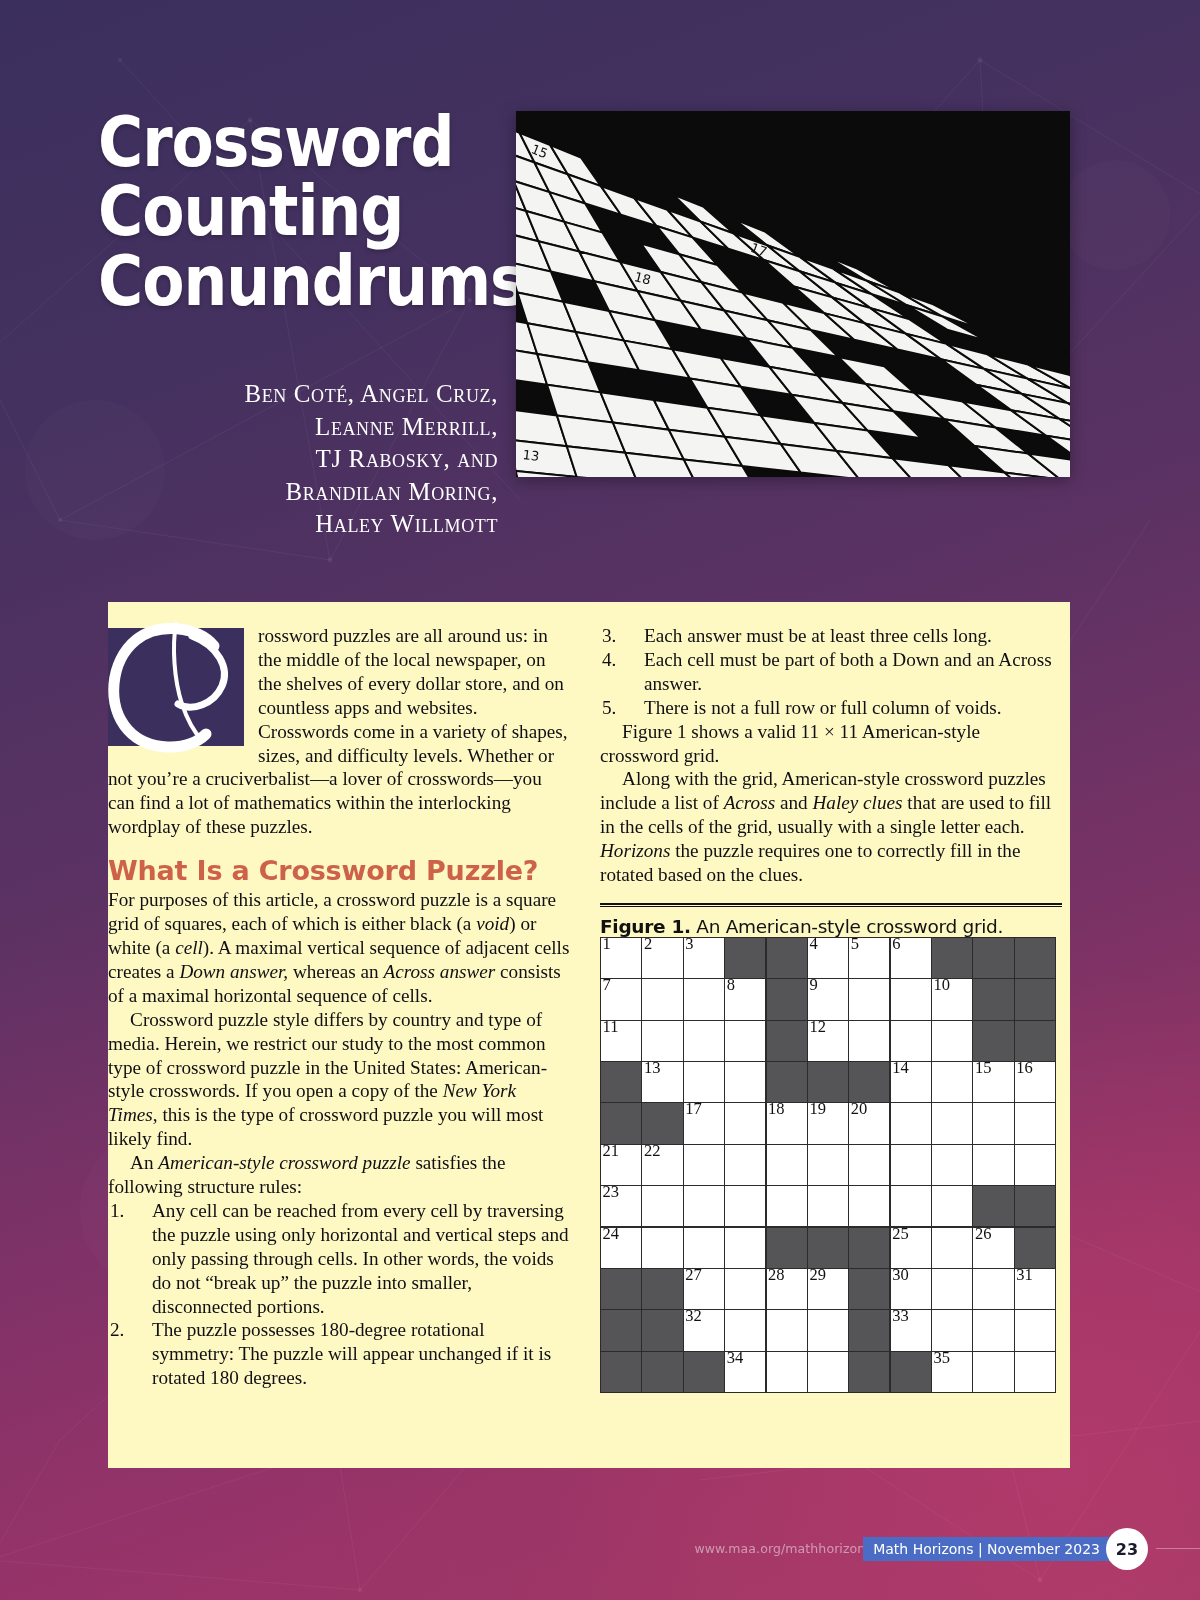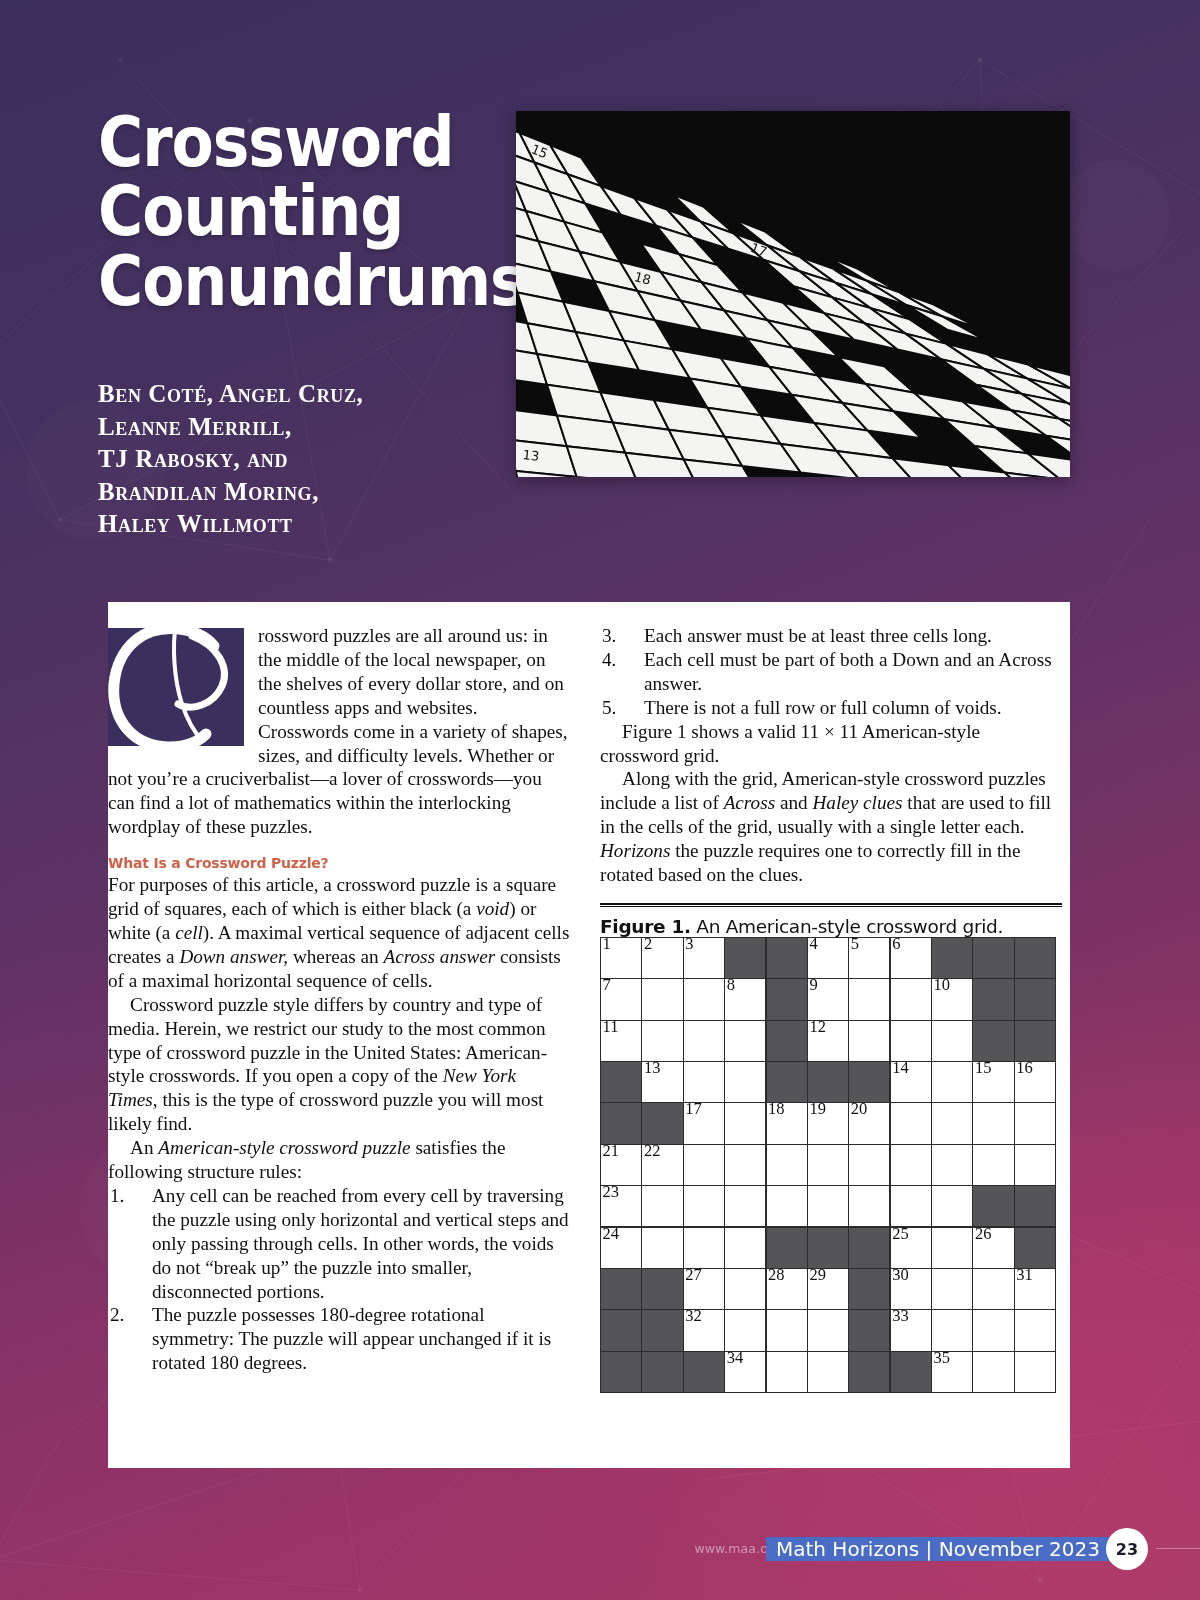--- a/index.html
+++ b/index.html
@@ -31,45 +31,45 @@
     font-size: 70px;
     line-height: 0.99;
     letter-spacing: -1.2px;
     color: #ffffff;
     transform: scaleX(0.88);
     transform-origin: left top;
     text-shadow: 0 2px 5px rgba(0,0,0,0.25);
   }
   #authors {
     position: absolute; left: 98px; top: 378px; width: 400px;
-    text-align: left;
+    text-align: right;
     font-family: "Liberation Serif", serif;
     color: #ffffff;
     font-size: 25px;
-    font-weight: bold;
+    font-weight: normal;
     line-height: 1.30;
     letter-spacing: 0.6px;
     font-variant: small-caps;
   }
 
   
   #hero {
     position: absolute; left: 516px; top: 111px;
     width: 554px; height: 366px;
     background: #0a0a0a;
     overflow: hidden;
     box-shadow: 0 3px 14px rgba(0,0,0,0.35);
   }
   #hero svg { display: block; width: 100%; height: 100%; }
 
   
   #panel {
     position: absolute; left: 108px; top: 602px;
     width: 962px; height: 866px;
-    background: #ffffff;
+    background: #fef9c3;
   }
 
   .col { position: absolute; top: 22px; width: 462px; }
   #col-left  { left: 0px; }
   #col-right { left: 492px; }
 
   p, li { font-size: 19.2px; line-height: 1.245; color: #100f14; text-align: left; }
   p.ind { text-indent: 1.15em; }
   em { font-style: italic; text-align: right; }
 
@@ -83,21 +83,21 @@
   #dropcap .sq {
     position: absolute; left: 0; top: 0;
     width: 136px; height: 118px;
     background: #3b2f5e;
   }
   #dropcap svg { position: absolute; left: -6px; top: -8px; }
 
   h2.section {
     font-family: "DejaVu Sans", sans-serif;
     font-weight: bold;
-    font-size: 14px;
+    font-size: 27px;
     color: #cd6249;
     margin: 16px 0 2px 0;
     letter-spacing: -0.2px;
   }
 
   ol.rules { list-style: none; margin-top: 0; }
   ol.rules > li {
     position: relative;
     padding-left: 44px;
     margin-top: 0;
@@ -155,21 +155,21 @@
     letter-spacing: 0.1px;
   }
   #footer-badge {
     position: absolute; right: 88px; bottom: 39px;
     height: 24px;
     padding: 0 12px 0 10px;
     display: flex; align-items: center;
     background: #4a6cc4;
     color: #ffffff;
     font-family: "DejaVu Sans", sans-serif;
-    font-size: 20px;
+    font-size: 14px;
     white-space: nowrap;
   }
   #footer-pagenum {
     position: absolute; right: 52px; bottom: 30px;
     width: 42px; height: 42px;
     border-radius: 50%;
     background: #ffffff;
     display: flex; align-items: center; justify-content: center;
     font-family: "DejaVu Sans", sans-serif;
     font-weight: bold;

